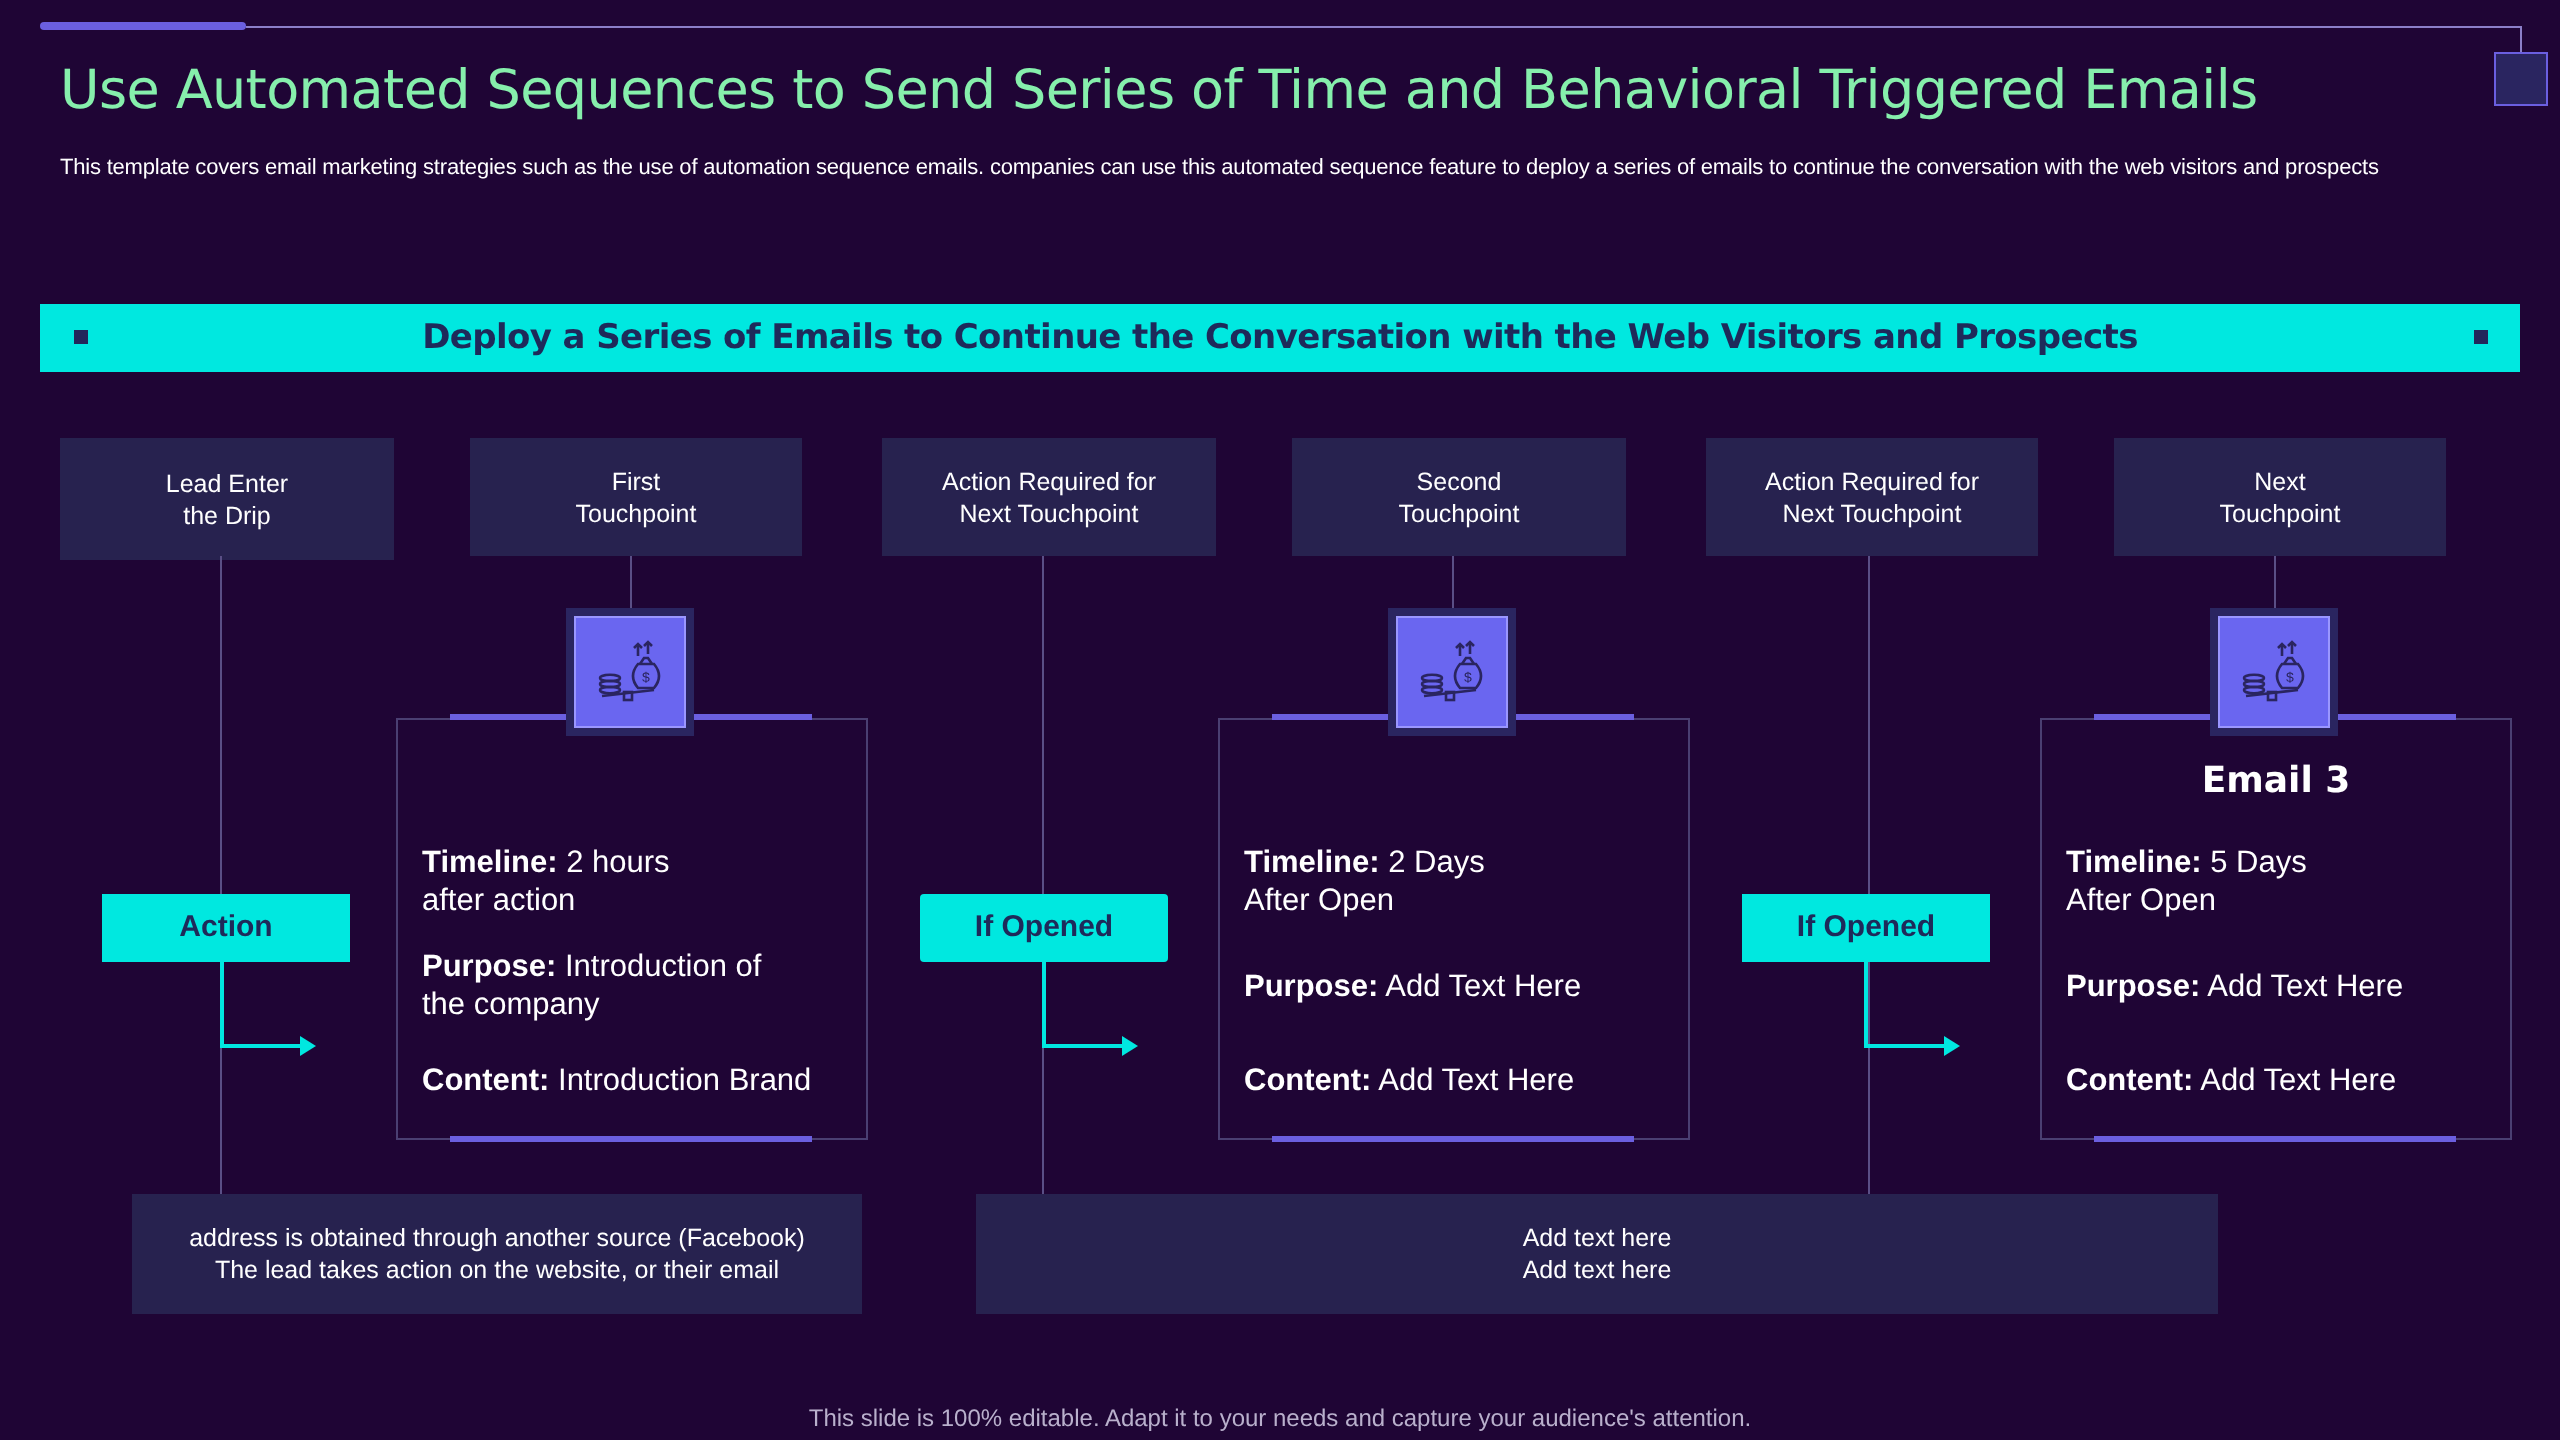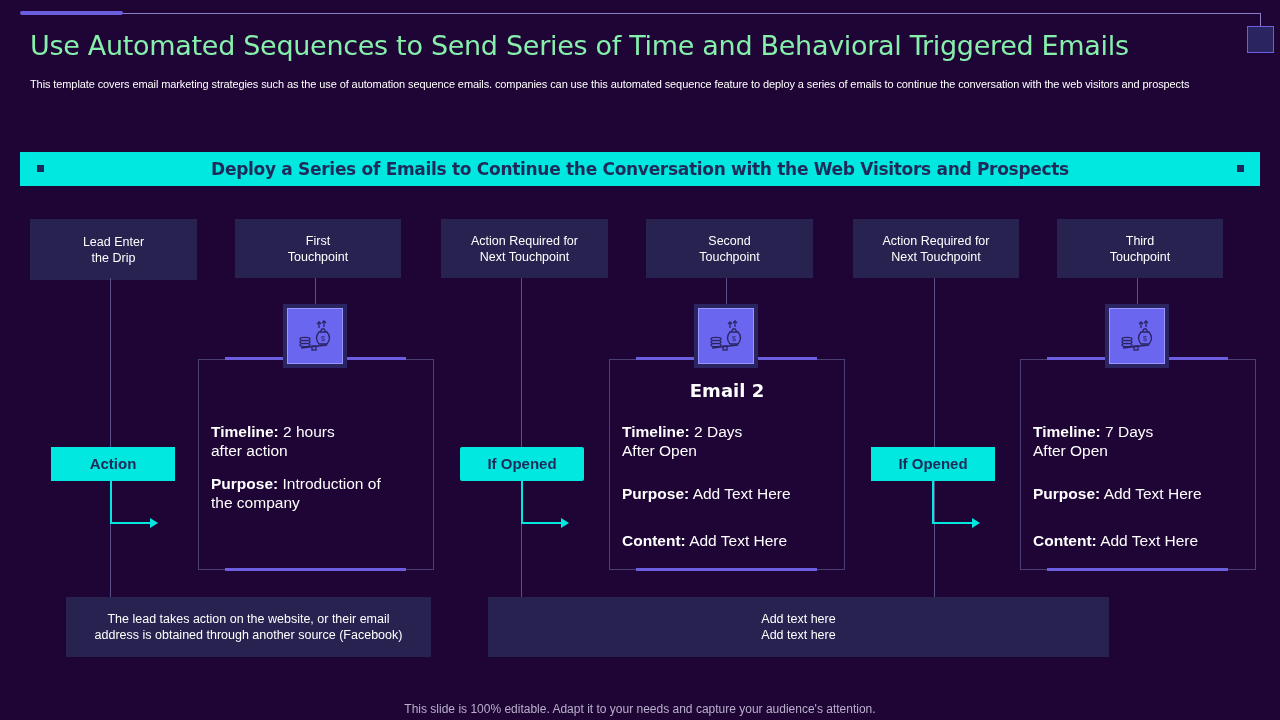--- a/index.html
+++ b/index.html
@@ -84,50 +84,51 @@
     </div>
 </div>
 <div class="abs stage" style="left:853px;top:219px;width:166px;height:59px;">
   <div>
       <div>Action Required  for</div>
       <div>Next Touchpoint</div>
     </div>
 </div>
 <div class="abs stage" style="left:1057px;top:219px;width:166px;height:59px;">
   <div>
-      <div>Third</div>
+      <div>Next</div>
       <div>Touchpoint</div>
     </div>
 </div>
 
 <div class="abs vline" style="left:110px;top:278px;height:319px;"></div>
 <div class="abs vline" style="left:315px;top:278px;height:26px;"></div>
 <div class="abs vline" style="left:521px;top:278px;height:319px;"></div>
 <div class="abs vline" style="left:726px;top:278px;height:26px;"></div>
 <div class="abs vline" style="left:934px;top:278px;height:319px;"></div>
 <div class="abs vline" style="left:1137px;top:278px;height:26px;"></div>
 
 <div class="abs email-card" style="left:198px;top:359px;width:236px;height:211px;">
   <div class="field" style="top:62px;"><b>Timeline:</b><span> 2 hours</span><br><span>after action</span></div>
   <div class="field" style="top:114px;"><b>Purpose:</b><span> Introduction  of</span><br><span>the company</span></div>
+  <div class="field" style="top:171px;"><b>Content:</b><span> Introduction  Brand</span></div>
 </div>
 <div class="abs bar" style="left:225px;top:357px;width:181px;"></div>
 <div class="abs bar" style="left:225px;top:568px;width:181px;"></div>
 
 <div class="abs email-card" style="left:609px;top:359px;width:236px;height:211px;">
-  <div class="email-title">Email 2</div>
   <div class="field" style="top:62px;"><b>Timeline:</b><span> 2 Days</span><br><span>After Open</span></div>
   <div class="field" style="top:124px;"><b>Purpose:</b><span> Add Text Here</span></div>
   <div class="field" style="top:171px;"><b>Content:</b><span> Add Text Here</span></div>
 </div>
 <div class="abs bar" style="left:636px;top:357px;width:181px;"></div>
 <div class="abs bar" style="left:636px;top:568px;width:181px;"></div>
 
 <div class="abs email-card" style="left:1020px;top:359px;width:236px;height:211px;">
-  <div class="field" style="top:62px;"><b>Timeline:</b><span> 7 Days</span><br><span>After Open</span></div>
+  <div class="email-title">Email 3</div>
+  <div class="field" style="top:62px;"><b>Timeline:</b><span> 5 Days</span><br><span>After Open</span></div>
   <div class="field" style="top:124px;"><b>Purpose:</b><span> Add Text Here</span></div>
   <div class="field" style="top:171px;"><b>Content:</b><span> Add Text Here</span></div>
 </div>
 <div class="abs bar" style="left:1047px;top:357px;width:181px;"></div>
 <div class="abs bar" style="left:1047px;top:568px;width:181px;"></div>
 
 <div class="abs icon-box" style="left:283px;top:304px;">
   <div class="icon-inner">
     <svg width="36" height="36" viewBox="0 0 36 36" fill="none" stroke="#2a2560" stroke-width="1.3">
       <ellipse cx="8" cy="21" rx="5" ry="1.6"></ellipse>
@@ -192,22 +193,22 @@
 <div class="abs arrow-h" style="left:521px;top:522px;width:41px;"></div>
 <div class="abs arrow-head" style="left:561px;top:518px;"></div>
 
 <div class="abs cyan-btn" style="left:871px;top:447px;width:124px;">If Opened</div>
 <div class="abs arrow-v" style="left:932px;top:481px;height:43px;"></div>
 <div class="abs arrow-h" style="left:932px;top:522px;width:41px;"></div>
 <div class="abs arrow-head" style="left:972px;top:518px;"></div>
 
 <div class="abs bottom-box" style="left:66px;top:597px;width:365px;height:60px;">
   <div>
+      <div>address is obtained through another source (Facebook)</div>
       <div>The lead takes action on the website, or their email</div>
-      <div>address is obtained through another source (Facebook)</div>
     </div>
 </div>
 <div class="abs bottom-box" style="left:488px;top:597px;width:621px;height:60px;">
   <div>
       <div>Add text here</div>
       <div>Add text here</div>
     </div>
 </div>
 
 <div class="abs footer">This slide is 100% editable. Adapt it to your needs and capture your audience's attention.</div>

